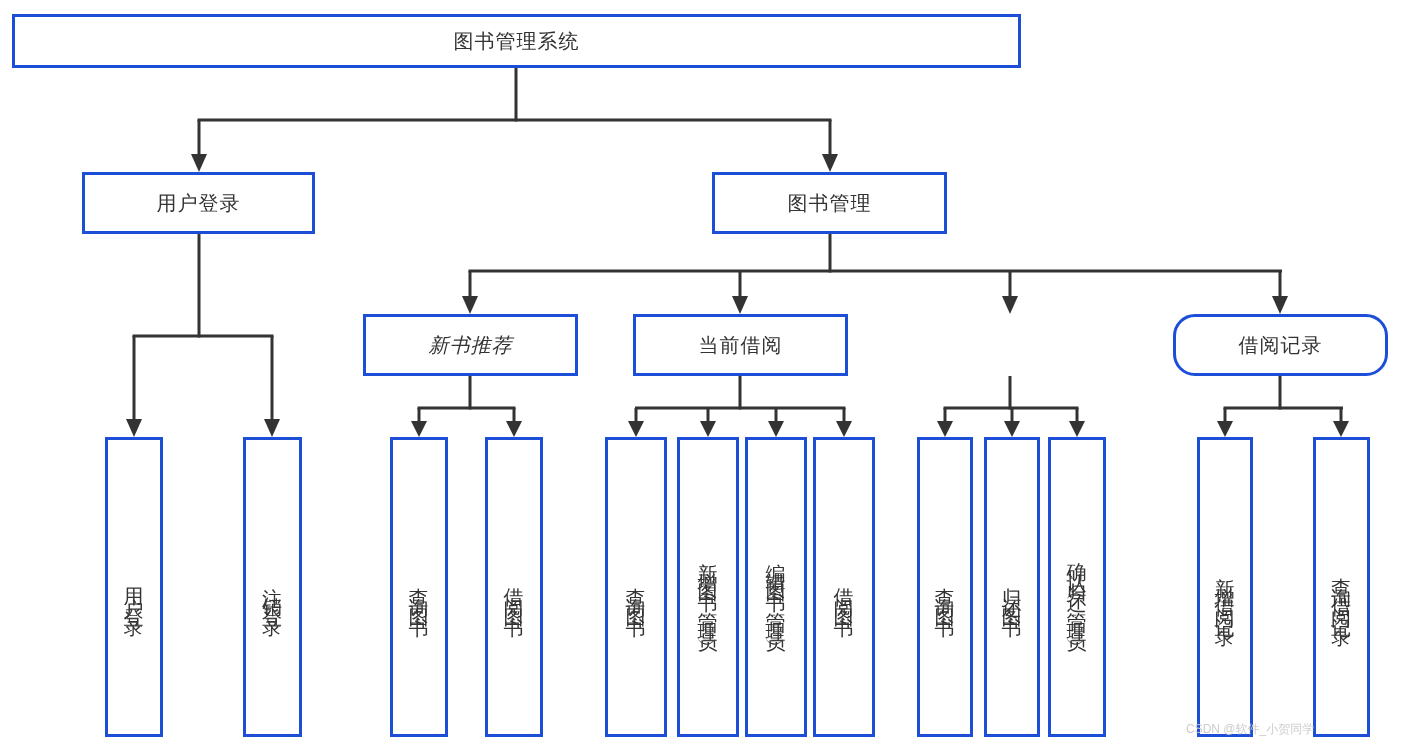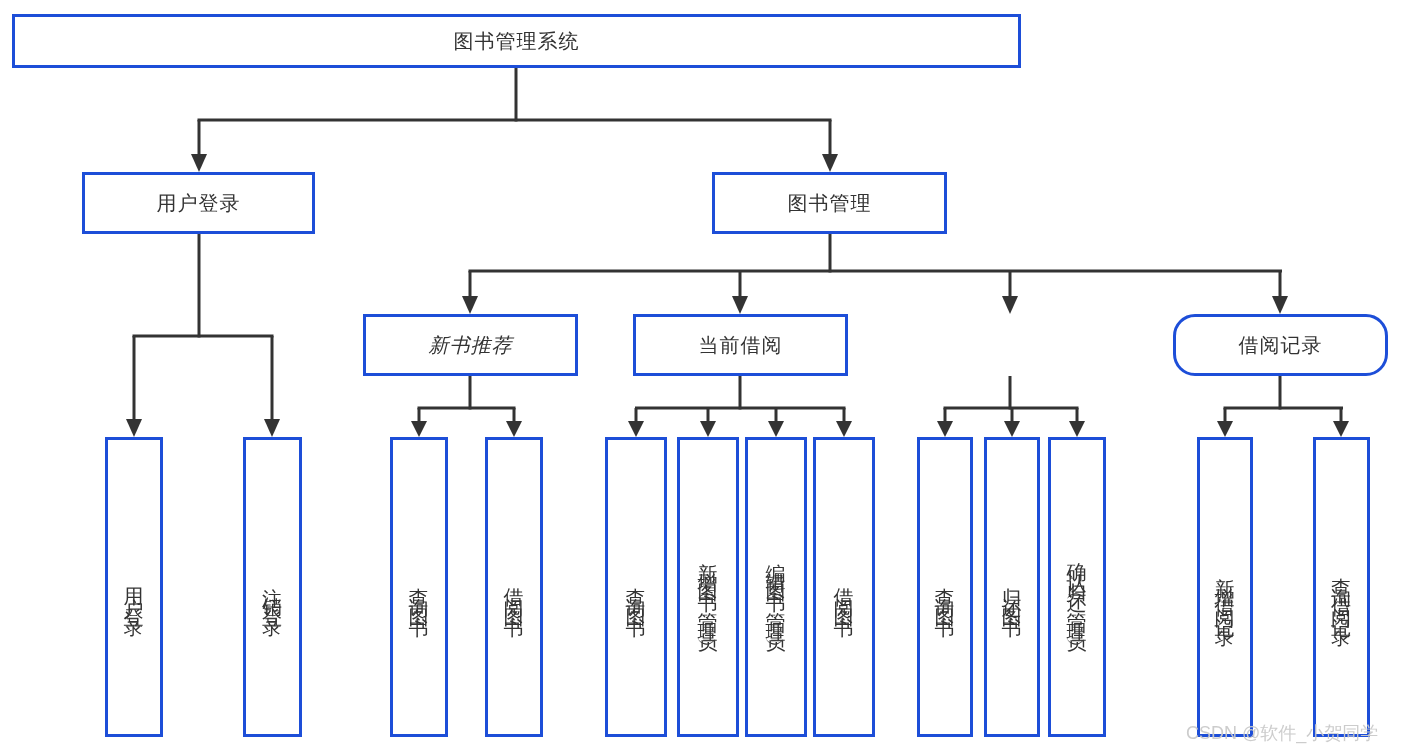--- a/index.html
+++ b/index.html
@@ -44,21 +44,21 @@
     text-orientation: mixed;
     font-size: 20px;
     letter-spacing: 10px;
     line-height: 1;
     margin-bottom: -10px;
   }
   .watermark {
     position: absolute;
     left: 1186px;
     top: 721px;
-    font-size: 18px;
+    font-size: 12px;
     color: rgba(201, 201, 201, 0.95);
     white-space: nowrap;
     z-index: 5;
   }
 </style>
 </head>
 <body>
 
 <div class="stage">
 

